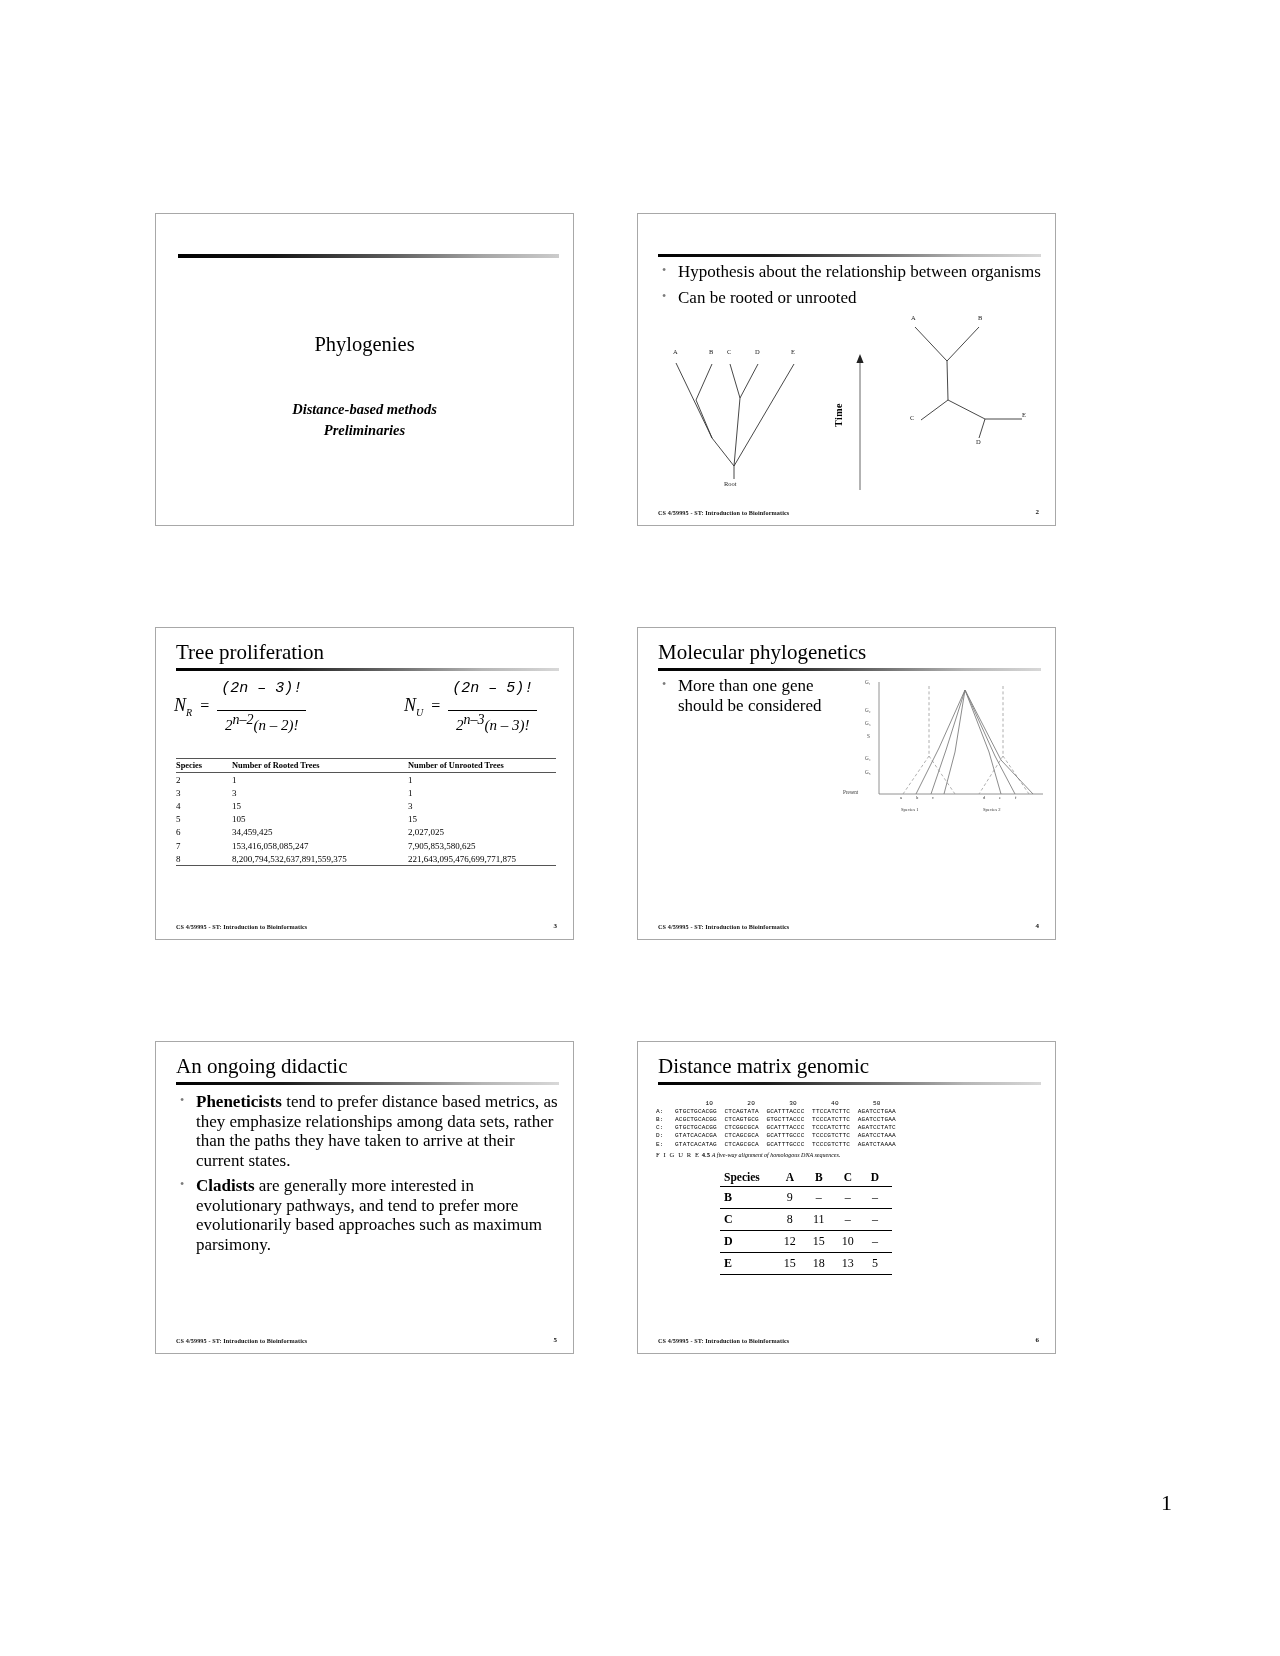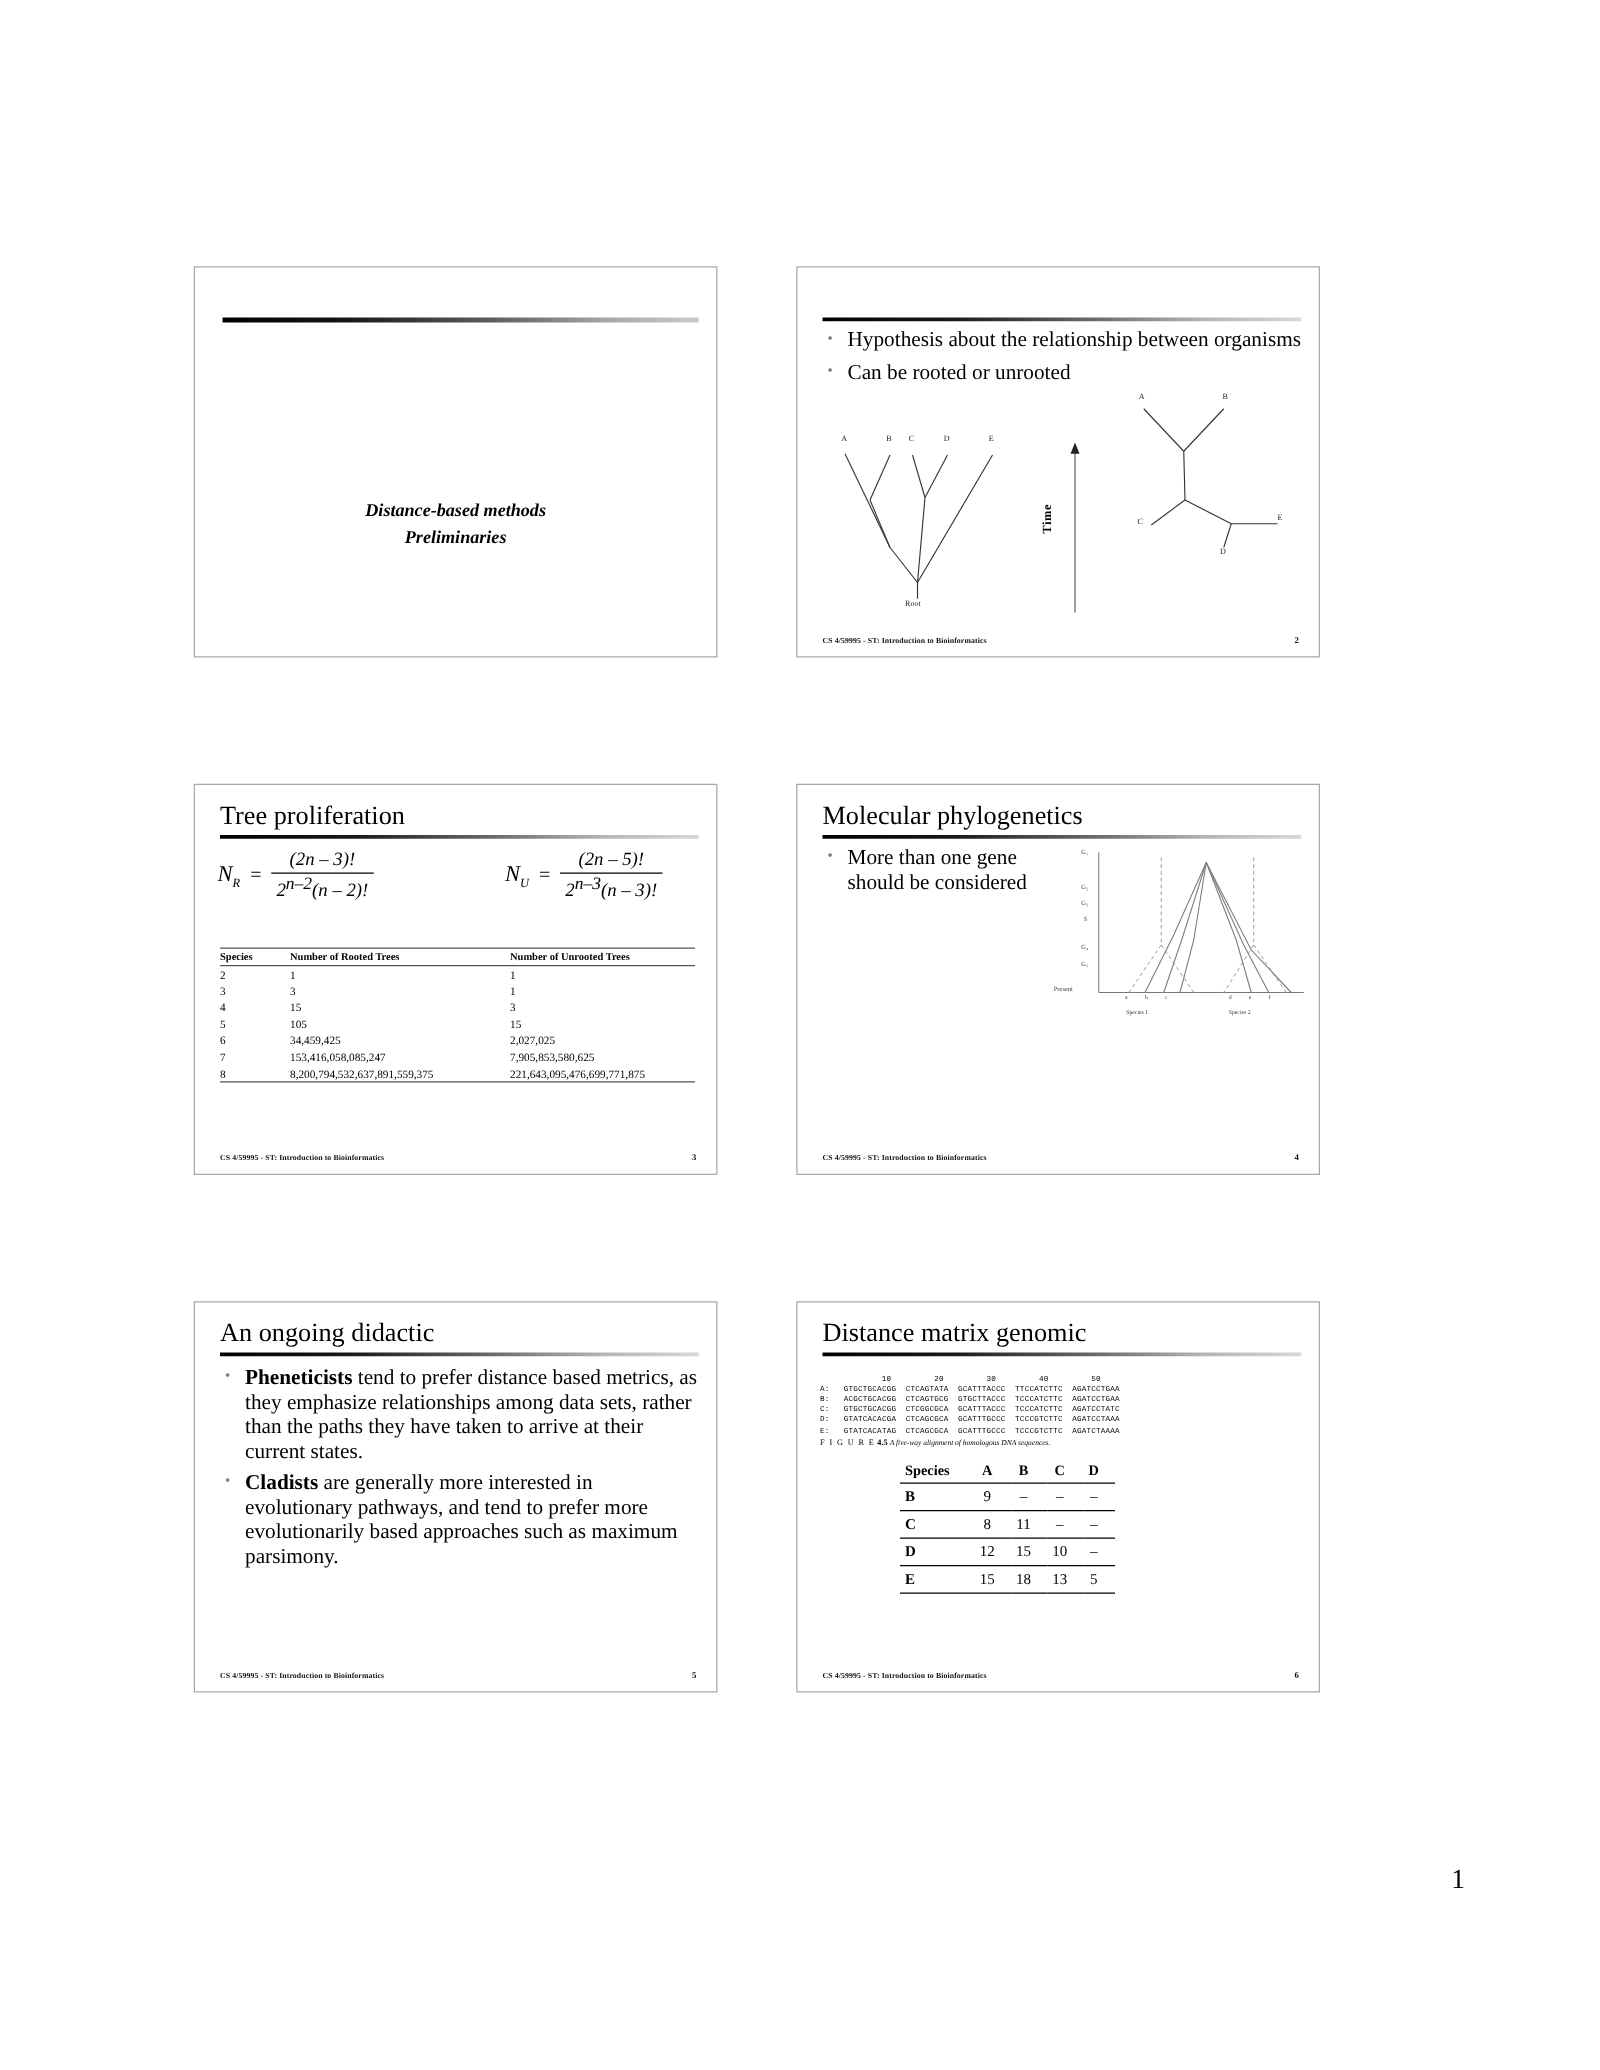--- a/index.html
+++ b/index.html
@@ -82,21 +82,21 @@
   .tlabel{position:absolute;font-size:6.5px;font-family:"Liberation Serif",serif;color:#222;}
   .timelbl{
     position:absolute;font-size:10px;font-weight:bold;
     writing-mode:vertical-rl;transform:rotate(180deg);
     letter-spacing:.5px;
   }
 
   
   .frm{position:absolute;font-family:"Liberation Serif",serif;}
   .frac{display:inline-block;vertical-align:middle;text-align:center;}
-  .frac .num{display:block;padding:0 4px 1px 4px;border-bottom:1.2px solid #000;font-style:italic;}
+  .frac .num{display:block;padding:0 4px 13px 4px;border-bottom:1.2px solid #000;font-style:italic;font-family:Liberation Mono, monospace;}
   .frac .den{display:block;padding:1px 4px 0 4px;font-style:italic;}
   .nvar{font-style:italic;font-size:18px;}
   .nvar sub{font-size:10px;font-style:italic;}
   .sup{font-size:14px;vertical-align:super;font-style:italic;}
 
   
   .ptable{
     position:absolute;left:20px;top:130px;width:380px;
     border-collapse:collapse;font-size:8.6px;
     font-family:"Liberation Serif",serif;
@@ -156,20 +156,21 @@
   }
   svg{display:block;}
 </style>
 </head>
 <body>
 
 <div class="page">
 
   <div class="slide s1">
     <div class="toprule"></div>
+    <div class="maintitle">Phylogenies</div>
     <div class="sub">
       <div>Distance-based methods</div>
       <div>Preliminaries</div>
     </div>
   </div>
 
   <div class="slide s2">
     <div class="rule t"></div>
     <div class="bullets">
       <div class="bullet">Hypothesis about the relationship between organisms</div>

